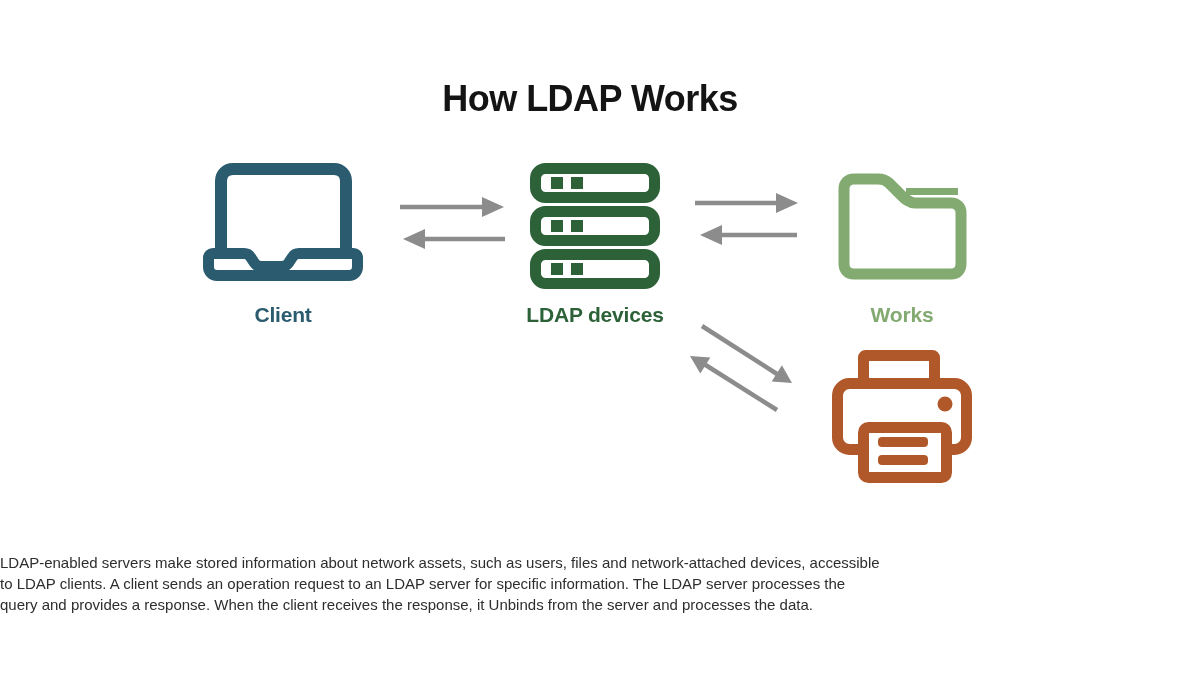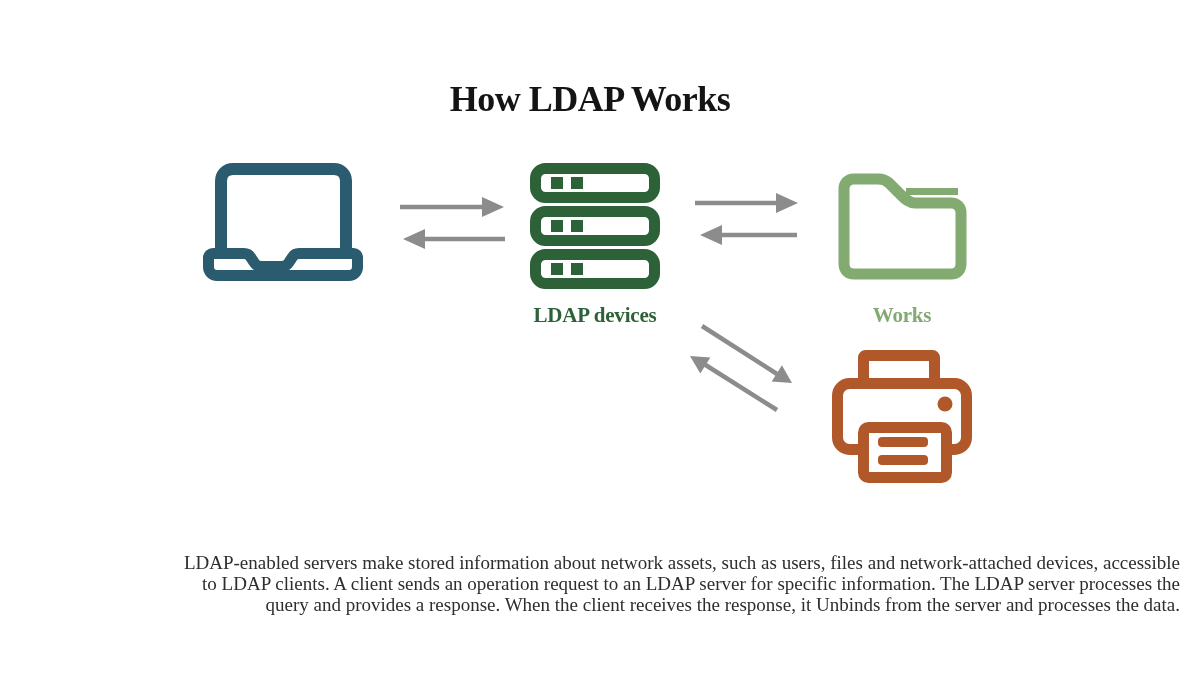--- a/index.html
+++ b/index.html
@@ -15,21 +15,20 @@
   * { margin: 0; padding: 0; box-sizing: border-box; }
   html, body { background: #fff; }
   body { font-family: "Liberation Sans", "DejaVu Sans", sans-serif; }
 
   .canvas {
     position: relative;
     width: 1180px;
     height: 674px;
     background: var(--background);
     overflow: hidden;
-    font-family: Liberation Serif, serif;
   }
 
   .title {
     position: absolute;
     top: 78px;
     left: 0;
     width: 100%;
     text-align: center;
     font-size: 36px;
     font-weight: 700;
@@ -72,23 +71,23 @@
     pointer-events: none;
   }
   .arrow-line { stroke: var(--arrow); stroke-width: 4.5; fill: none; }
   .arrow-head { fill: var(--arrow); stroke: none; }
 
   .description {
     position: absolute;
     top: 552px;
     left: 0;
     width: 100%;
-    text-align: right;
+    text-align: left;
     color: var(--body_text);
-    font-size: 19px;
+    font-size: 15px;
     line-height: 21px;
     font-weight: 400;
   }
 </style>
 </head>
 <body>
 
 <div class="canvas">
 
   <h1 class="title">How LDAP Works</h1>
@@ -122,20 +121,21 @@
 
   <svg class="icon-svg icon-printer" width="152" height="145" viewBox="0 0 152 145" aria-hidden="true">
     <rect class="stroke-printer" stroke-width="11" x="37.5" y="11.5" width="71" height="45" rx="2"></rect>
     <rect class="stroke-printer" stroke-width="11" x="11.5" y="39.5" width="129" height="66" rx="12"></rect>
     <circle class="fill-printer" cx="119" cy="60" r="7.5"></circle>
     <rect class="stroke-printer" stroke-width="11" x="37.5" y="83.5" width="83" height="50" rx="5"></rect>
     <rect class="fill-printer" x="52" y="93" width="50" height="10" rx="4"></rect>
     <rect class="fill-printer" x="52" y="111" width="50" height="10" rx="4"></rect>
   </svg>
 
+  <div class="node-label label-client">Client</div>
   <div class="node-label label-server">LDAP devices</div>
   <div class="node-label label-files">Works</div>
 
   <svg class="arrows-layer" width="1180" height="675" viewBox="0 0 1180 675" aria-hidden="true">
     <g>
       <line class="arrow-line" x1="400" y1="207" x2="486" y2="207"></line>
       <polygon class="arrow-head" points="504,207 482,197 482,217"></polygon>
     </g>
     <g>
       <line class="arrow-line" x1="505" y1="239" x2="421" y2="239"></line>

